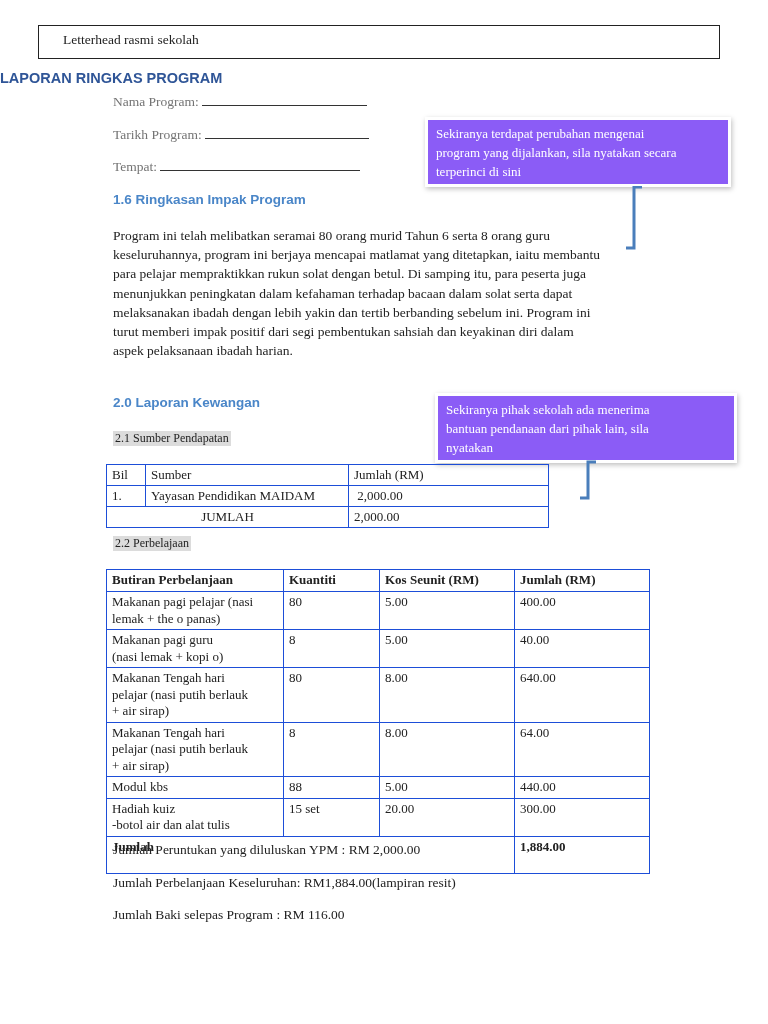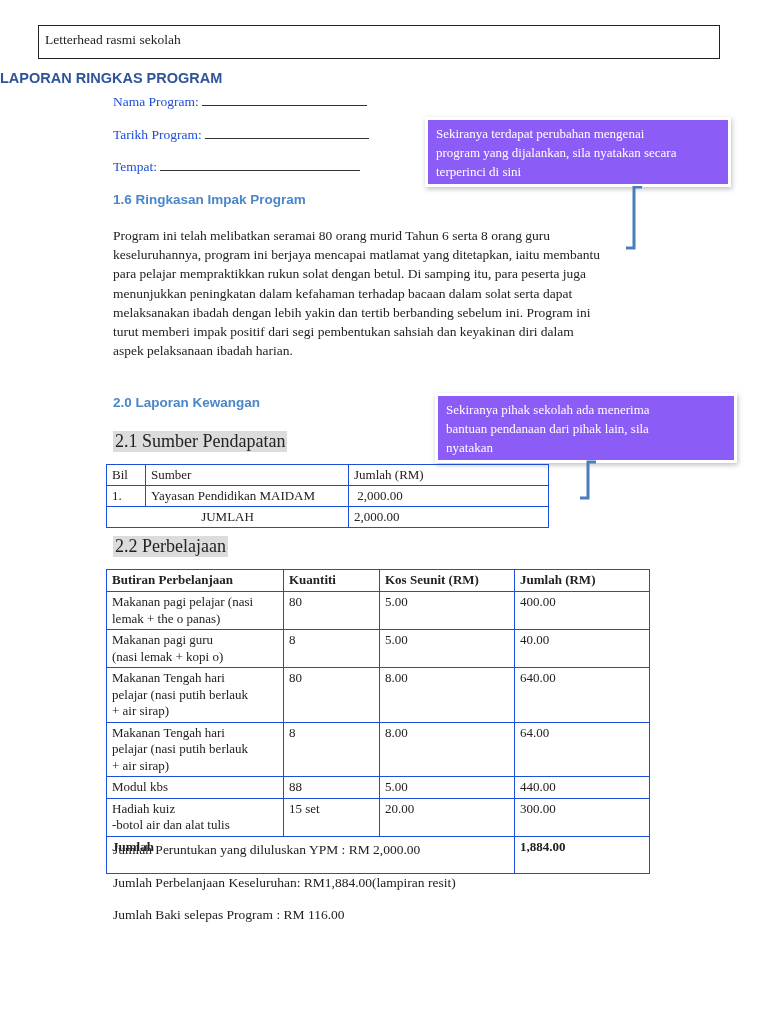--- a/index.html
+++ b/index.html
@@ -6,45 +6,45 @@
     body {
       width: 768px; height: 1024px; position: relative; overflow: hidden;
       background: #ffffff; color: #222222;
       font-family: "DejaVu Serif", "Liberation Serif", serif;
     }
 
     .letterhead {
       position: absolute; left: 38px; top: 25px; width: 682px; height: 34px;
       border: 1px solid #222; box-sizing: border-box;
       font-family: "Liberation Serif", serif; font-size: 13.5px;
-      padding: 6px 6px;
+      padding: 6px 24px;
     }
     .title {
       position: absolute; left: 0; top: 70px; width: 768px; 
       font-family: "Liberation Sans", sans-serif; font-weight: bold;
       font-size: 14.5px; color: #2f5597;
     }
     .field {
       position: absolute; left: 113px; font-family: "Liberation Serif", serif;
-      font-size: 13.5px; color: #1d4ed8;
+      font-size: 13.5px; color: #737373;
     }
     .field .line { display: inline-block; border-bottom: 1px solid #333; height: 12px; vertical-align: baseline; }
     .heading {
       position: absolute; left: 113px; font-family: "Liberation Sans", sans-serif;
       font-weight: bold; font-size: 13.5px; color: #4a86c8;
     }
     .para {
       position: absolute; left: 113px; top: 226px; width: 545px;
       font-family: "Liberation Serif", serif; font-size: 13.5px; line-height: 19.2px;
       color: #222;
     }
     .para span { display: block; white-space: nowrap; }
     .subhead {
       position: absolute; left: 113px; font-family: "Liberation Serif", serif;
-      font-size: 18px; background: #dcdcdc; padding: 0 2px; color: #222;
+      font-size: 12px; background: #dcdcdc; padding: 0 2px; color: #222;
     }
     .callout {
       position: absolute; background: #8b5cf6; color: #ffffff;
       font-family: "Liberation Serif", serif; font-size: 13px; line-height: 19px;
       padding: 4px 8px; box-sizing: border-box;
       box-shadow: 0 0 0 3px #ffffff, 1px 2px 5px 3px rgba(0,0,0,0.25);
     }
     .connector { position: absolute; }
 
     table { border-collapse: collapse; position: absolute; font-family: "Liberation Serif", serif; font-size: 13px; color: #222; }

